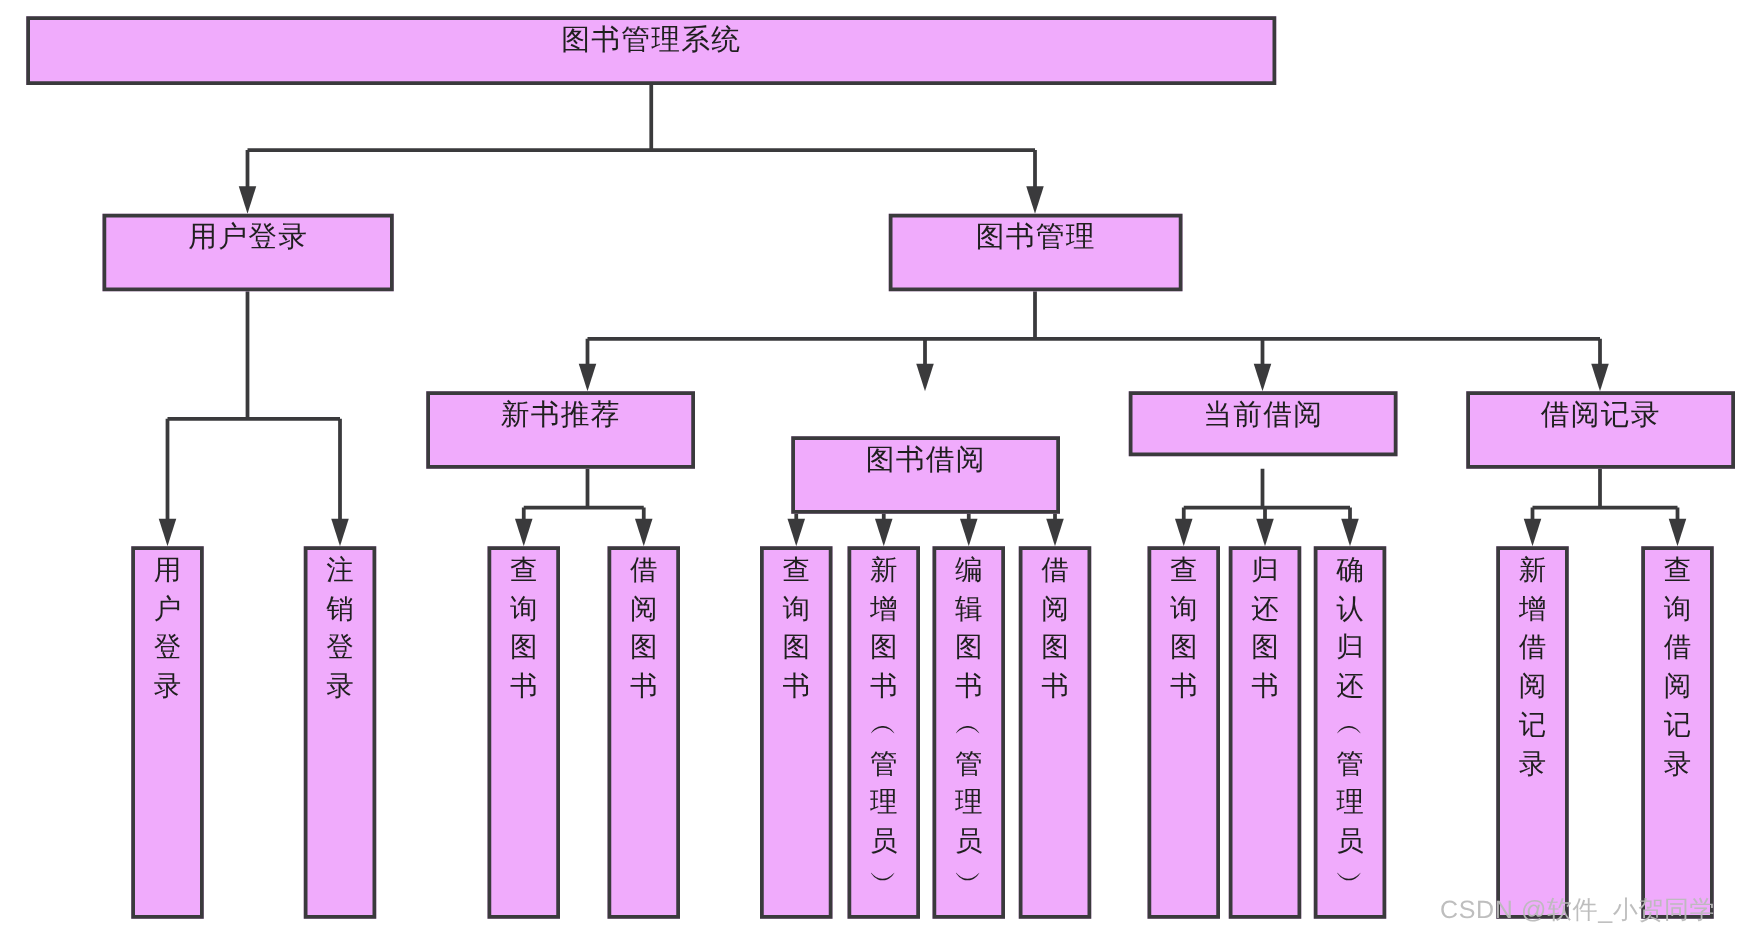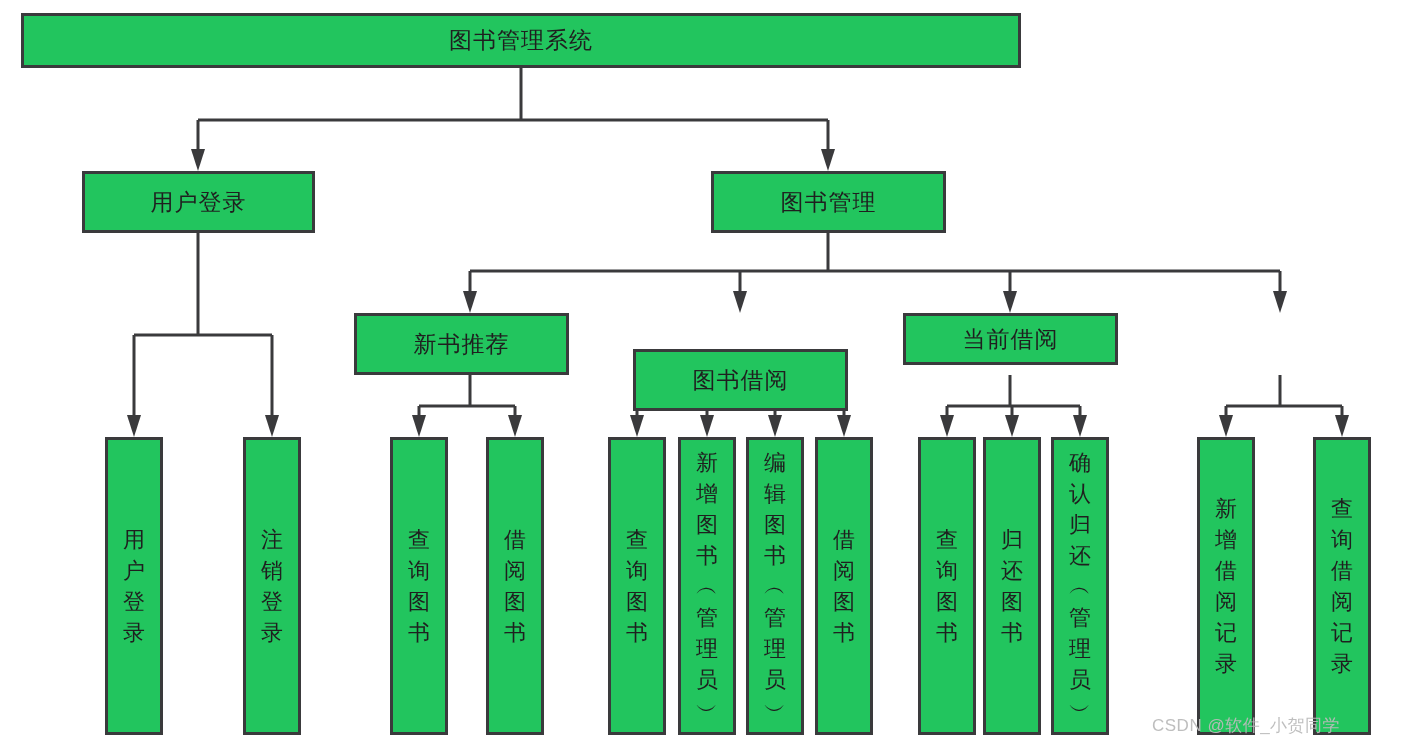--- a/index.html
+++ b/index.html
@@ -19,23 +19,22 @@
     position: absolute;
     left: 0; top: 0;
     width: 1405px;
     height: 747px;
     z-index: 1;
   }
   .node {
     position: absolute;
     box-sizing: border-box;
     border: 3px solid #3a3a3c;
-    background: #22c55e;
+    background: #f0abfc;
     display: flex;
-    align-items: center;
     justify-content: center;
     color: #1f1f1f;
     z-index: 2;
   }
   .hlabel {
     font-size: 23px;
     letter-spacing: 1px;
     white-space: nowrap;
   }
   .vbox {
@@ -50,42 +49,42 @@
   }
   .vtext span {
     display: block;
     height: 31px;
     line-height: 31px;
   }
   
   #n-root            { left: 21px;   top: 13px;  width: 1000px; height: 55px; }
   #n-user-login      { left: 82px;   top: 171px; width: 233px;  height: 62px; }
   #n-book-management { left: 711px;  top: 171px; width: 235px;  height: 62px; font-family: Liberation Serif, serif; }
-  #n-new-book-rec    { left: 354px;  top: 313px; width: 215px;  height: 62px; }
+  #n-new-book-rec    { left: 341px;  top: 313px; width: 215px;  height: 62px; }
   #n-book-borrow     { left: 633px;  top: 313px; width: 215px;  height: 62px; margin-top: 36px; }
   #n-current-borrow  { left: 903px;  top: 313px; width: 215px;  height: 52px; }
   #n-borrow-records  { left: 1173px; top: 313px; width: 215px;  height: 62px; }
   #n-leaf-user-login        { left: 105px;  }
   #n-leaf-logout            { left: 243px;  }
   #n-leaf-query-books-rec   { left: 390px;  }
   #n-leaf-borrow-books-rec  { left: 486px;  }
   #n-leaf-query-books-bor   { left: 608px;  }
   #n-leaf-add-books         { left: 678px;  }
   #n-leaf-edit-books        { left: 746px;  }
   #n-leaf-borrow-books      { left: 815px;  }
   #n-leaf-query-books-cur   { left: 918px;  }
   #n-leaf-return-books      { left: 983px;  }
   #n-leaf-confirm-return    { left: 1051px; }
   #n-leaf-add-borrow-rec    { left: 1197px; }
   #n-leaf-query-borrow-rec  { left: 1313px; }
   #watermark {
     position: absolute;
     left: 1152px;
     top: 714px;
-    font-size: 17px;
+    font-size: 20px;
     color: rgba(186,186,186,0.95);
     white-space: nowrap;
     z-index: 5;
     letter-spacing: 0.5px;
   }
 </style>
 </head>
 <body>
 
 <div id="stage">
@@ -146,20 +145,23 @@
 
   <div class="node" id="n-new-book-rec">
     <span class="hlabel">新书推荐</span>
   </div>
   <div class="node" id="n-book-borrow">
     <span class="hlabel">图书借阅</span>
   </div>
   <div class="node" id="n-current-borrow">
     <span class="hlabel">当前借阅</span>
   </div>
+  <div class="node" id="n-borrow-records">
+    <span class="hlabel">借阅记录</span>
+  </div>
 
   <div class="node vbox" id="n-leaf-user-login">
     <div class="vtext">
         <span>用</span>
         <span>户</span>
         <span>登</span>
         <span>录</span>
       </div>
   </div>
   <div class="node vbox" id="n-leaf-logout">

